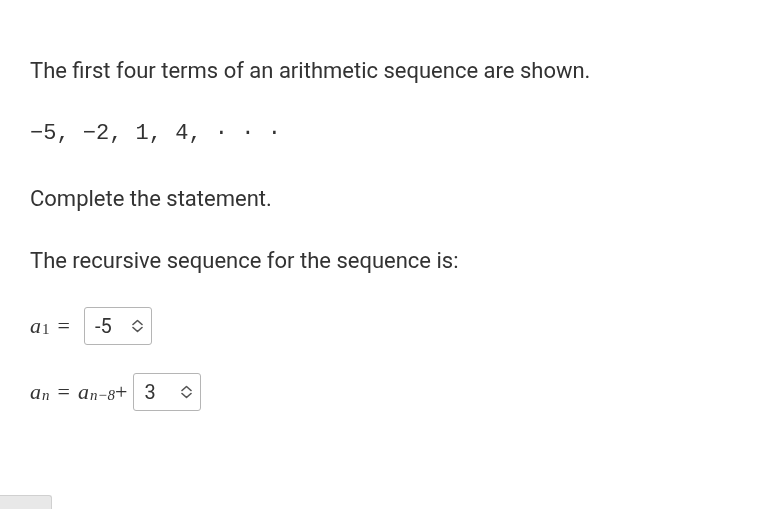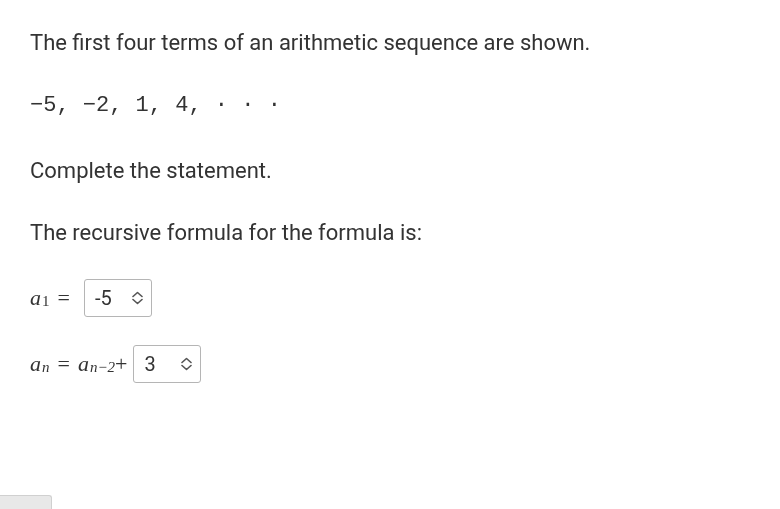--- a/index.html
+++ b/index.html
@@ -14,20 +14,21 @@
       height: 509px;
       padding: 28px 30px;
       color: #333333;
       font-size: 22px;
       line-height: 1.4;
     }
     .problem-text {
       font-size: 22px;
       color: #333333;
       margin-bottom: 32px;
+      margin-top: 28px;
     }
     .sequence {
       font-family: Liberation Mono, monospace;
       font-size: 22px;
       color: #333333;
       margin-bottom: 34px;
     }
     .instruction {
       font-size: 22px;
       color: #333333;
@@ -115,21 +116,21 @@
   </style>
 </head>
 <body>
 
 <div class="problem-text">The first four terms of an arithmetic sequence are shown.</div>
 
 <div class="sequence">−5, −2, 1, 4, · · ·</div>
 
 <div class="instruction">Complete the statement.</div>
 
-<div class="prompt">The recursive formula for the formula is:</div>
+<div class="prompt">The recursive sequence for the sequence is:</div>
 
 <div class="formula-line">
   <span class="math-var">a</span>
     <span class="math-sub">1</span>
   <span class="equals">=</span>
   <div class="stepper">
     <span class="stepper-value">-5</span>
     <span class="stepper-arrows">
       <svg viewBox="0 0 11 7">
           <path d="M1 5.5 L5.5 1.5 L10 5.5" fill="none" stroke="#555" stroke-width="1.6" stroke-linecap="round" stroke-linejoin="round"></path>
@@ -139,21 +140,21 @@
         </svg>
     </span>
   </div>
 </div>
 
 <div class="formula-line">
   <span class="math-var">a</span>
     <span class="math-sub-italic">n</span>
   <span class="equals">=</span>
   <span class="math-var">a</span>
-    <span class="math-sub-italic">n−2</span>
+    <span class="math-sub-italic">n−8</span>
     <span class="plus">+</span>
   <div class="stepper">
     <span class="stepper-value">3</span>
     <span class="stepper-arrows">
       <svg viewBox="0 0 11 7">
           <path d="M1 5.5 L5.5 1.5 L10 5.5" fill="none" stroke="#555" stroke-width="1.6" stroke-linecap="round" stroke-linejoin="round"></path>
         </svg>
       <svg viewBox="0 0 11 7">
           <path d="M1 1.5 L5.5 5.5 L10 1.5" fill="none" stroke="#555" stroke-width="1.6" stroke-linecap="round" stroke-linejoin="round"></path>
         </svg>

